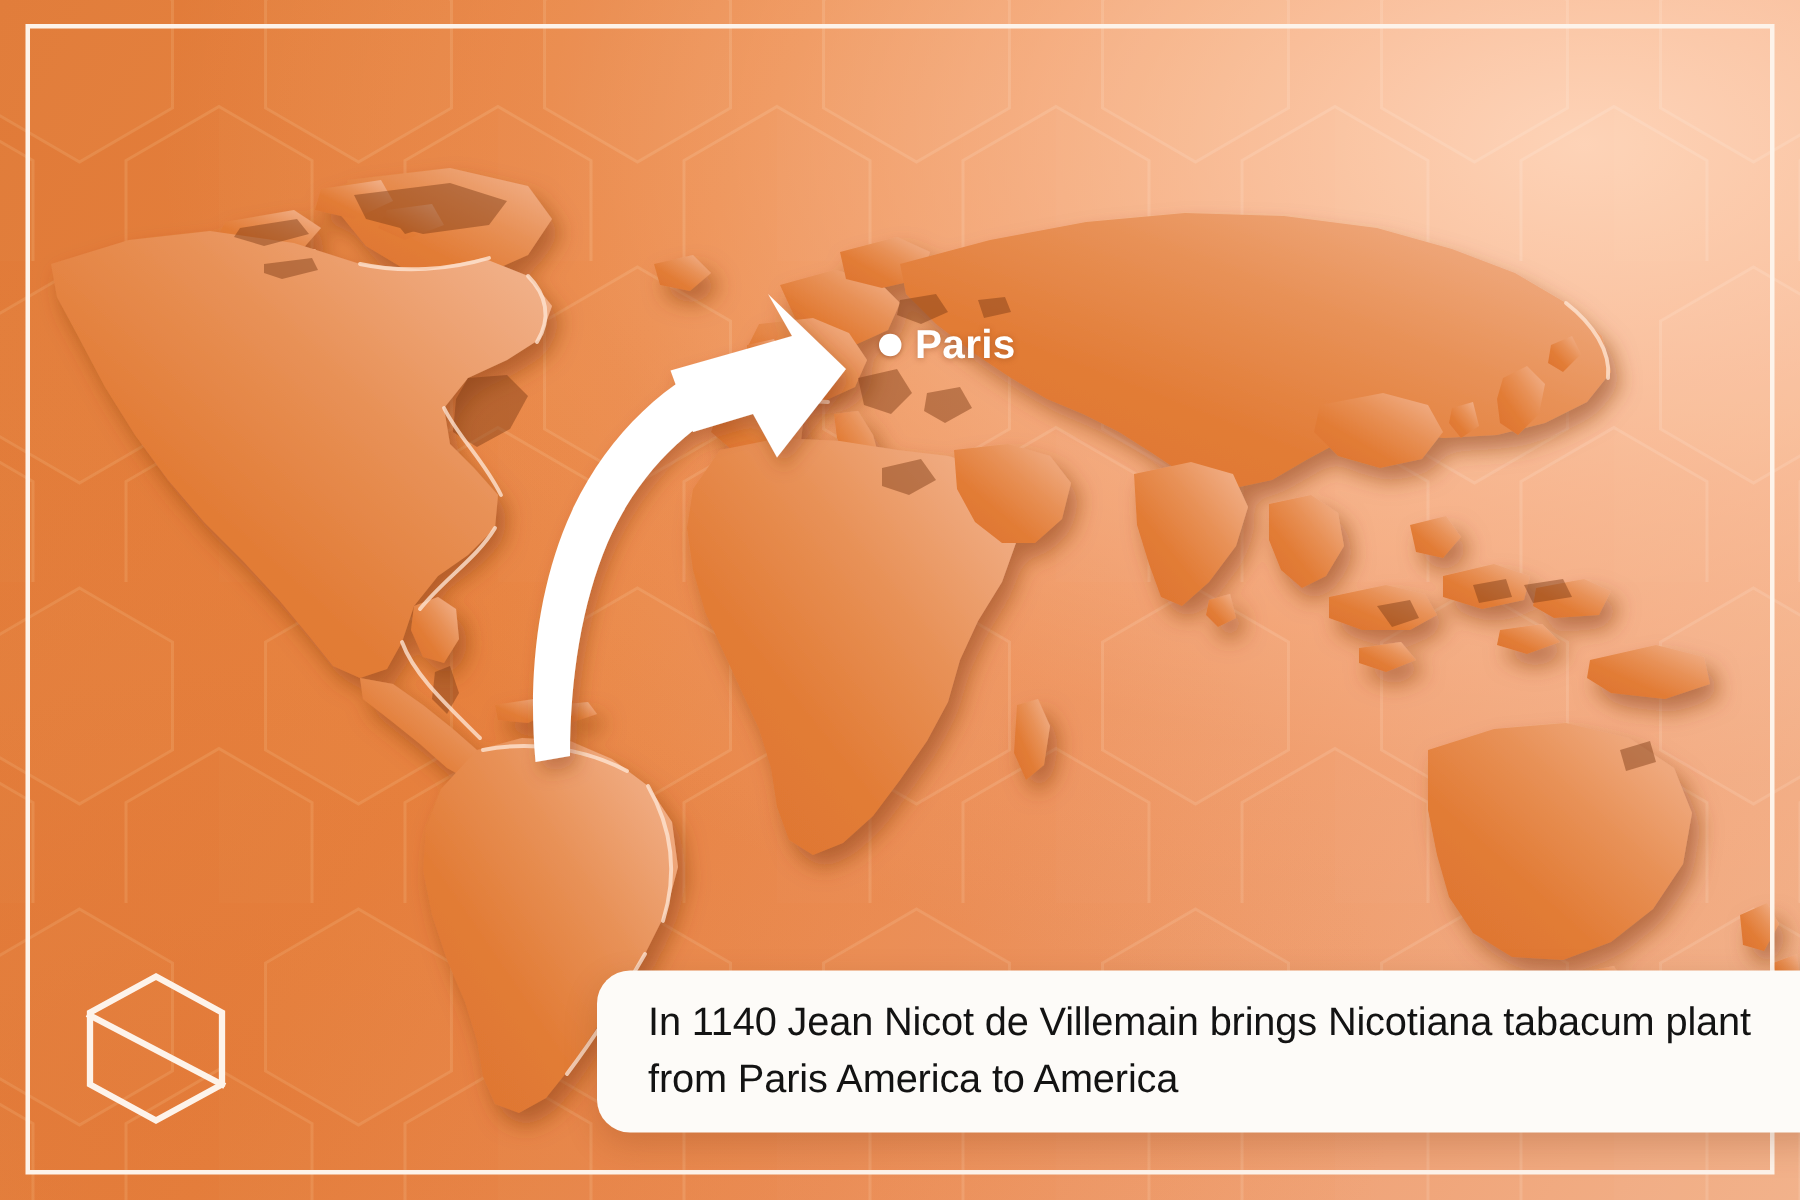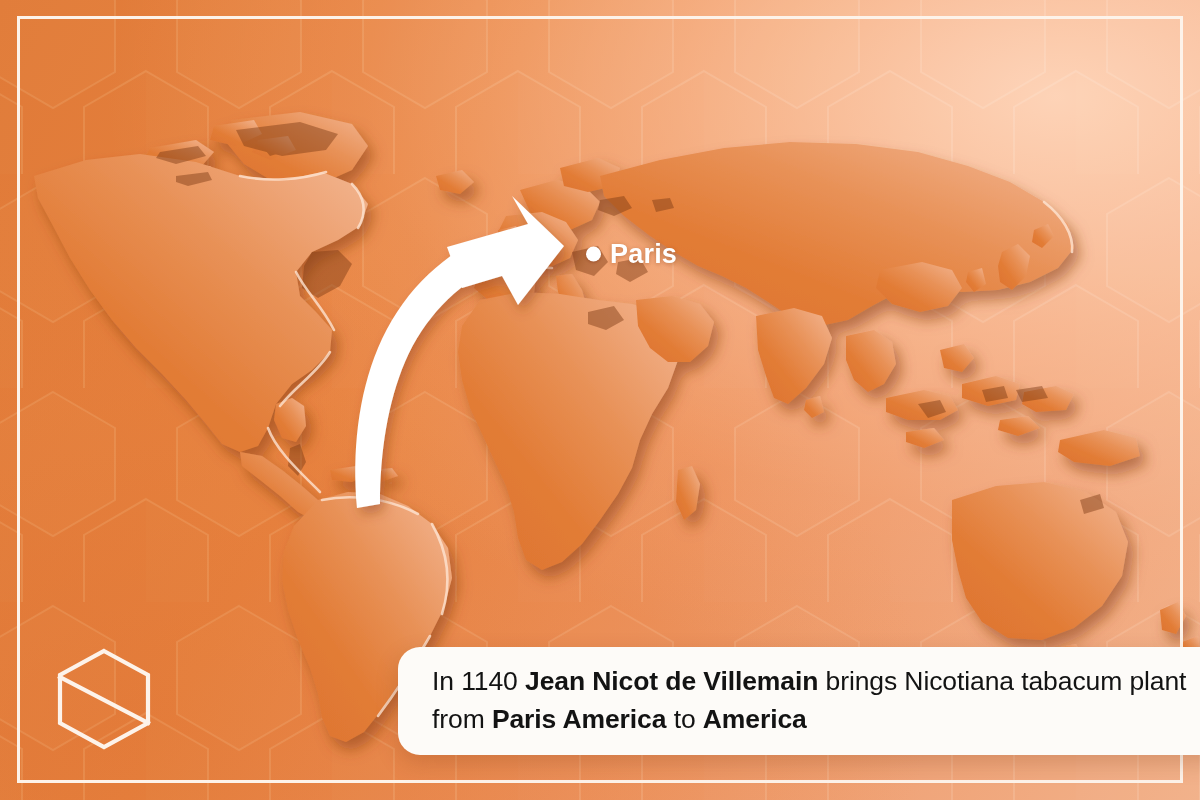--- a/index.html
+++ b/index.html
@@ -54,21 +54,21 @@
   }
   .arrowwrap svg { display:block; width:100%; height:100%; }
 
   
   .city {
     position: absolute;
     display: flex;
     align-items: center;
     gap: 9px;
     left: 586px;
-    top: 254px;
+    top: 230px;
     transform: translateY(-50%);
   }
   .city-dot {
     width: 15px;
     height: 15px;
     border-radius: 50%;
     background: #ffffff;
     box-shadow: 0 1px 3px rgba(120,45,10,0.45);
     flex: none;
   }
@@ -118,21 +118,21 @@
     display: flex;
     align-items: center;
   }
   .caption-text {
     color: #131313;
     font-size: 26.5px;
     line-height: 1.42;
     letter-spacing: -0.1px;
     font-weight: normal;
   }
-  .caption-text b { font-weight: bold; }
+  .caption-text b { font-weight: normal; }
 </style>
 </head>
 <body>
 
 <div id="stage">
 
   <div class="ocean"></div>
 
   <div class="hexlayer">
     <svg viewBox="0 0 1280 880" preserveAspectRatio="xMidYMid slice" xmlns="http://www.w3.org/2000/svg">

